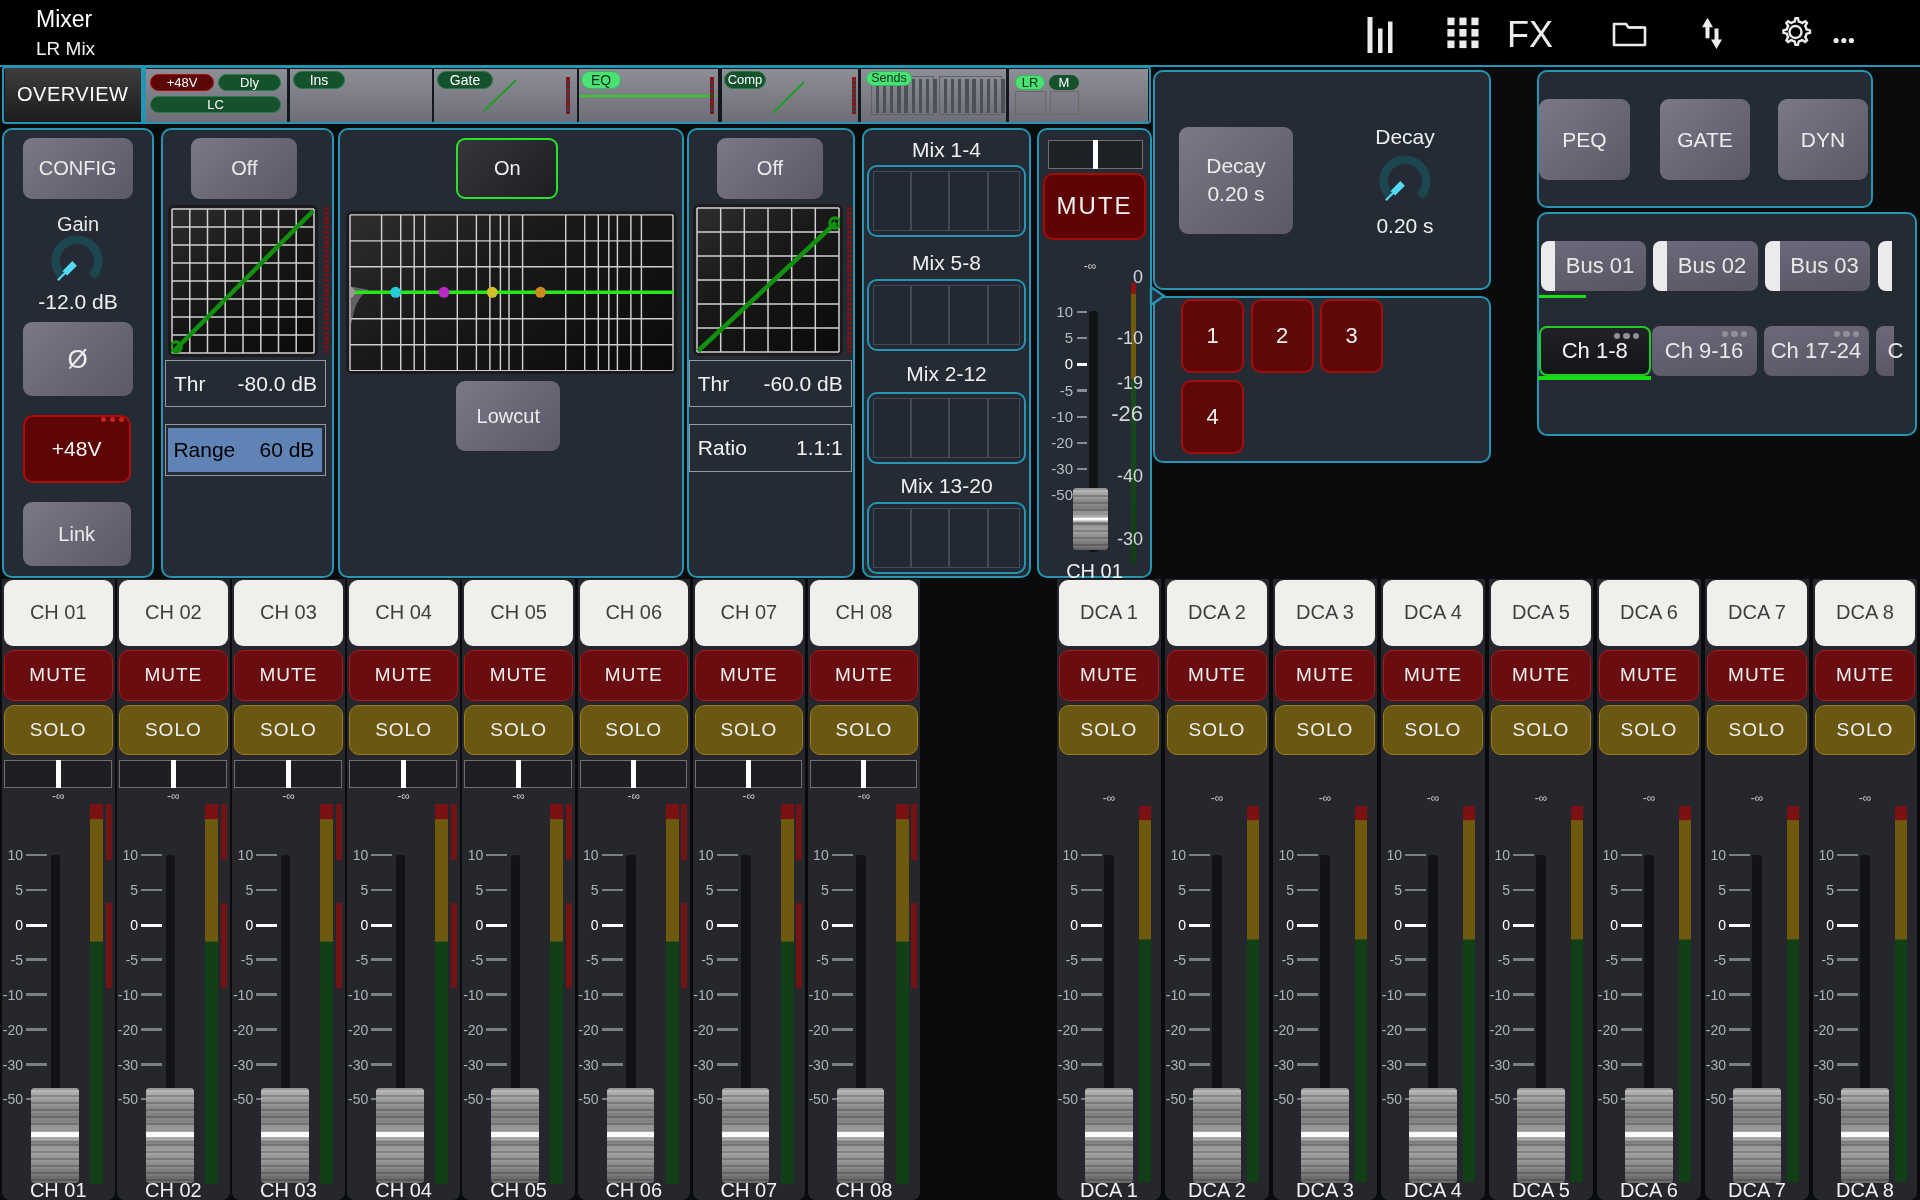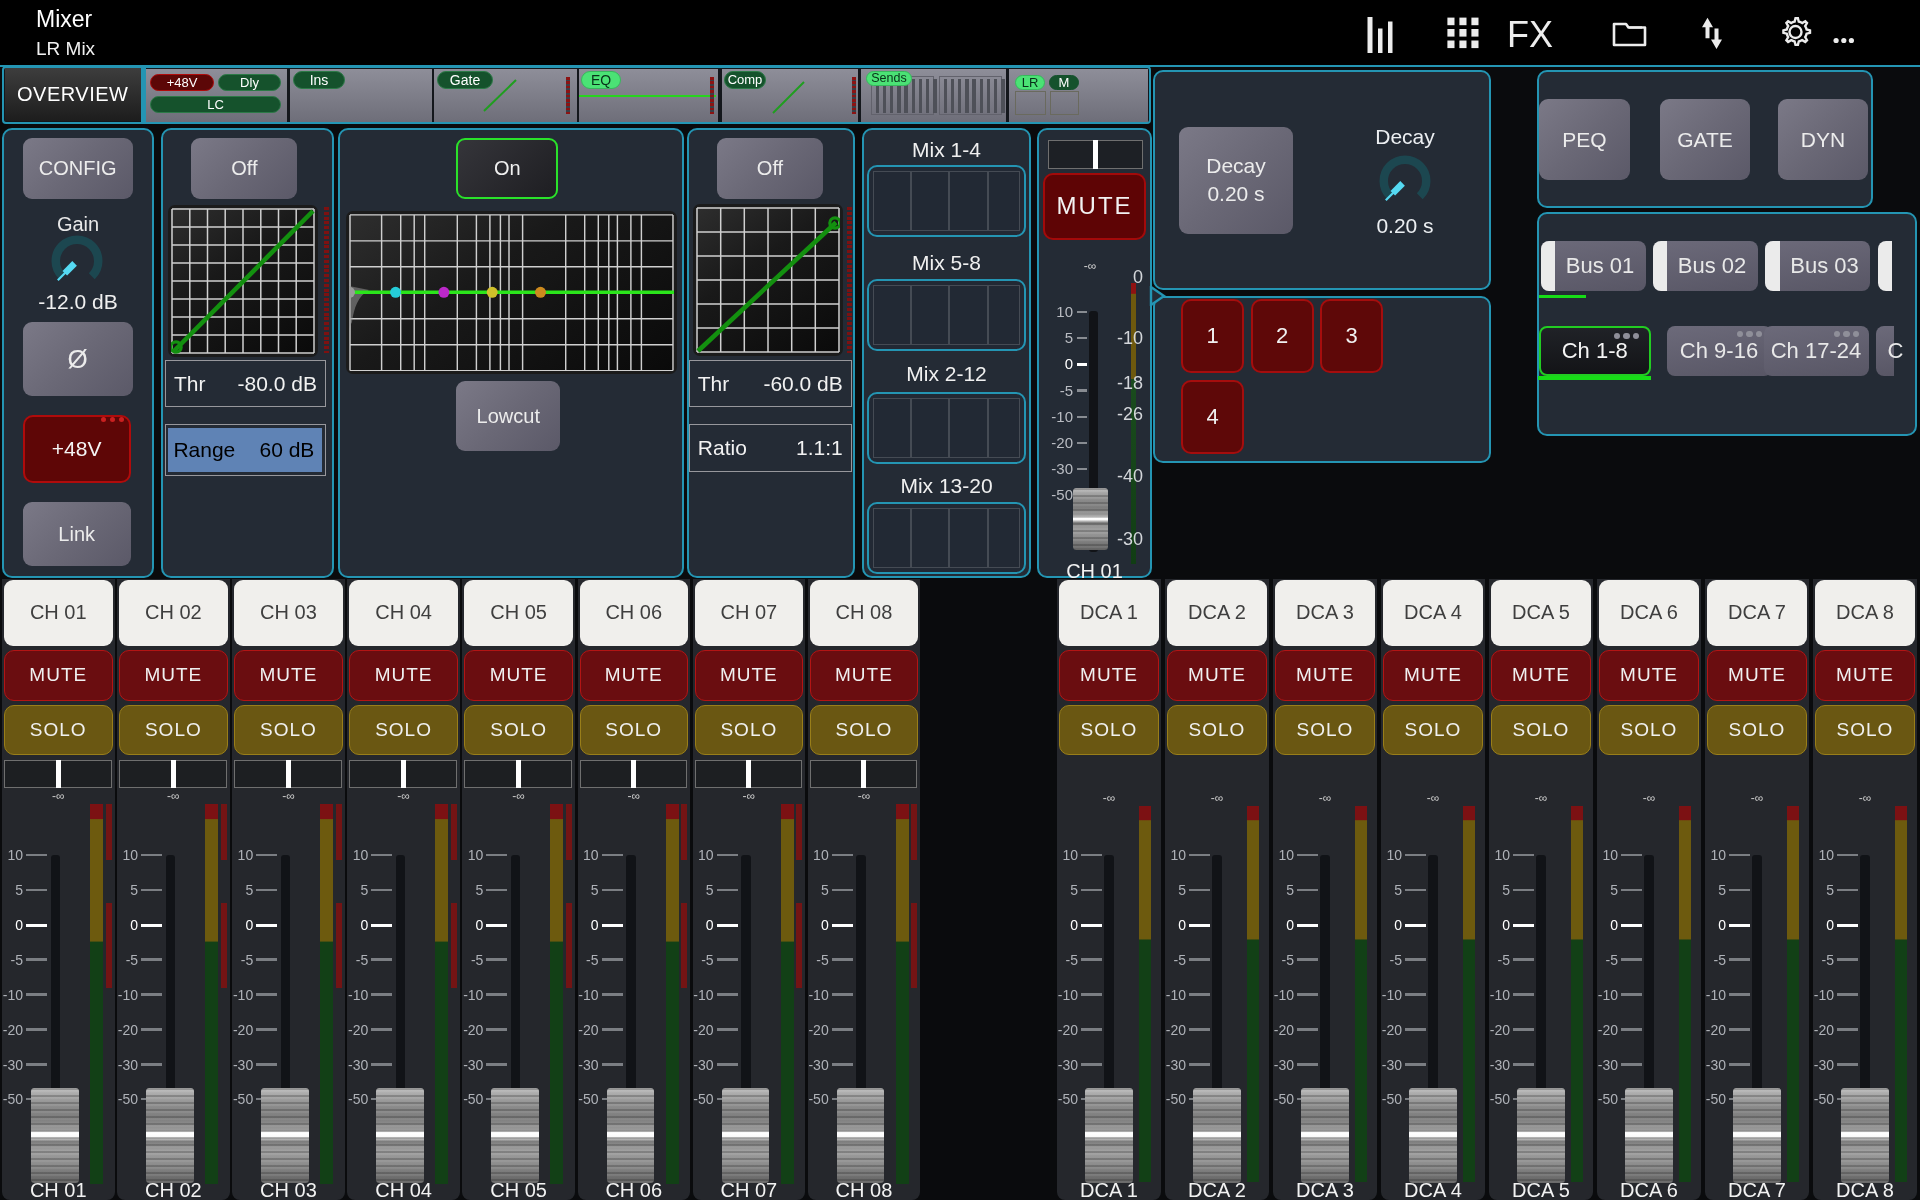--- a/index.html
+++ b/index.html
@@ -259,22 +259,22 @@
       <div style="position:absolute;left:79.00px;top:4px;width:2.2px;bottom:4px;background:#454b54;"></div>
       <div style="position:absolute;left:117.50px;top:4px;width:2.2px;bottom:4px;background:#454b54;"></div>
     </div>
 <div style="left:1047.5px;top:139.5px;width:95.5px;height:29px;background:#1d2025;border:1.5px solid #6f6f6f;"></div>
 <div style="left:1093px;top:139.5px;width:4.5px;height:29px;background:#fff;"></div>
 <div style="left:1042.8px;top:173px;width:103.6px;height:67px;background:#5e0405;border:2.5px solid #a30a0a;border-radius:10px;color:#f2f2f2;font-size:24px;letter-spacing:2px;line-height:62px;text-align:center;">MUTE</div>
 <div style="left:1060px;top:259px;width:60px;height:14px;font-size:12px;line-height:14px;text-align:center;color:#d0d0d0;">-∞</div>
 <div style="left:1131.2px;top:282.7px;width:5.2px;height:281.3px;background:linear-gradient(180deg,#8f1212 0%,#8f1212 3.7%,#6e590e 3.9%,#6e590e 34%,#1a4c1e 34.3%,#113d14 100%);"></div>
 <div style="left:1098px;top:266.5px;width:45px;height:20px;font-size:18px;line-height:20px;text-align:center;text-align:right;color:#d3d6da;">0</div>
 <div style="left:1098px;top:327.6px;width:45px;height:20px;font-size:18px;line-height:20px;text-align:center;text-align:right;color:#d3d6da;">-10</div>
-<div style="left:1098px;top:373.2px;width:45px;height:20px;font-size:18px;line-height:20px;text-align:center;text-align:right;color:#d3d6da;">-18</div>
-<div style="left:1098px;top:404.1px;width:45px;height:20px;font-size:18px;line-height:20px;text-align:center;text-align:right;color:#d3d6da;">-26</div>
+<div style="left:1098px;top:373.2px;width:45px;height:20px;font-size:18px;line-height:20px;text-align:center;text-align:right;color:#d3d6da;">-19</div>
+<div style="left:1098px;top:404.1px;width:45px;height:20px;font-size:22px;line-height:20px;text-align:center;text-align:right;color:#d3d6da;">-26</div>
 <div style="left:1098px;top:466px;width:45px;height:20px;font-size:18px;line-height:20px;text-align:center;text-align:right;color:#d3d6da;">-40</div>
 <div style="left:1098px;top:528.7px;width:45px;height:20px;font-size:18px;line-height:20px;text-align:center;text-align:right;color:#d3d6da;">-30</div>
 <div style="left:1035px;top:304px;width:38px;height:16px;font-size:15px;line-height:16px;text-align:center;text-align:right;color:#b9bcc2;">10</div>
 <div style="left:1077px;top:310.8px;width:9.5px;height:2.4px;background:#888c92;"></div>
 <div style="left:1035px;top:330.2px;width:38px;height:16px;font-size:15px;line-height:16px;text-align:center;text-align:right;color:#b9bcc2;">5</div>
 <div style="left:1077px;top:337.0px;width:9.5px;height:2.4px;background:#888c92;"></div>
 <div style="left:1035px;top:356.4px;width:38px;height:16px;font-size:15px;line-height:16px;text-align:center;text-align:right;color:#fff;">0</div>
 <div style="left:1077px;top:363.2px;width:9.5px;height:2.4px;background:#fff;"></div>
 <div style="left:1035px;top:382.6px;width:38px;height:16px;font-size:15px;line-height:16px;text-align:center;text-align:right;color:#b9bcc2;">-5</div>
 <div style="left:1077px;top:389.40000000000003px;width:9.5px;height:2.4px;background:#888c92;"></div>
@@ -321,21 +321,21 @@
       <div style="position:absolute;left:14px;right:0;top:0;bottom:0;text-align:center;line-height:50px;">Bus 03</div>
     </div>
 <div style="left:1877.5px;top:240.5px;width:14.5px;height:50.5px;background:#ebebeb;border-radius:8px 0 0 8px;"></div>
 <div style="left:1538.5px;top:294.5px;width:47px;height:3.4px;background:#17dd17;"></div>
 <div style="left:1539px;top:325.5px;width:111.5px;height:50px;background:linear-gradient(180deg,#202227,#131417);border:2.5px solid #22cc22;border-radius:8px;color:#f5f5f5;font-size:22px;line-height:45px;text-align:center;">Ch 1-8<div style="position:absolute;right:9px;top:5px;width:26px;height:7px;">
         <span style="position:absolute;left:0.0px;top:0;width:6.5px;height:6.5px;border-radius:50%;background:#8f8f99;"></span>
         <span style="position:absolute;left:9.5px;top:0;width:6.5px;height:6.5px;border-radius:50%;background:#8f8f99;"></span>
         <span style="position:absolute;left:19.0px;top:0;width:6.5px;height:6.5px;border-radius:50%;background:#8f8f99;"></span>
       </div></div>
 <div style="left:1538px;top:375.8px;width:113px;height:3.8px;background:#17dd17;"></div>
-<div style="left:1651.5px;top:325.5px;width:105px;height:50px;background:linear-gradient(170deg,#6c6a7a,#585665);border-radius:8px;color:#e8e8e8;font-size:22px;line-height:50px;text-align:center;margin-left:15px;">Ch 9-16<div style="position:absolute;right:9px;top:5px;width:26px;height:7px;">
+<div style="left:1651.5px;top:325.5px;width:105px;height:50px;background:linear-gradient(170deg,#6c6a7a,#585665);border-radius:8px;color:#e8e8e8;font-size:22px;line-height:50px;text-align:center;">Ch 9-16<div style="position:absolute;right:9px;top:5px;width:26px;height:7px;">
         <span style="position:absolute;left:0.0px;top:0;width:6.5px;height:6.5px;border-radius:50%;background:#8f8f99;"></span>
         <span style="position:absolute;left:9.5px;top:0;width:6.5px;height:6.5px;border-radius:50%;background:#8f8f99;"></span>
         <span style="position:absolute;left:19.0px;top:0;width:6.5px;height:6.5px;border-radius:50%;background:#8f8f99;"></span>
       </div></div>
 <div style="left:1763.5px;top:325.5px;width:105px;height:50px;background:linear-gradient(170deg,#6c6a7a,#585665);border-radius:8px;color:#e8e8e8;font-size:22px;line-height:50px;text-align:center;">Ch 17-24<div style="position:absolute;right:9px;top:5px;width:26px;height:7px;">
         <span style="position:absolute;left:0.0px;top:0;width:6.5px;height:6.5px;border-radius:50%;background:#8f8f99;"></span>
         <span style="position:absolute;left:9.5px;top:0;width:6.5px;height:6.5px;border-radius:50%;background:#8f8f99;"></span>
         <span style="position:absolute;left:19.0px;top:0;width:6.5px;height:6.5px;border-radius:50%;background:#8f8f99;"></span>
       </div></div>
 <div style="left:1875.5px;top:325.5px;width:18.5px;height:50px;background:linear-gradient(170deg,#6c6a7a,#585665);border-radius:8px 0 0 8px;color:#e8e8e8;font-size:22px;line-height:50px;">

